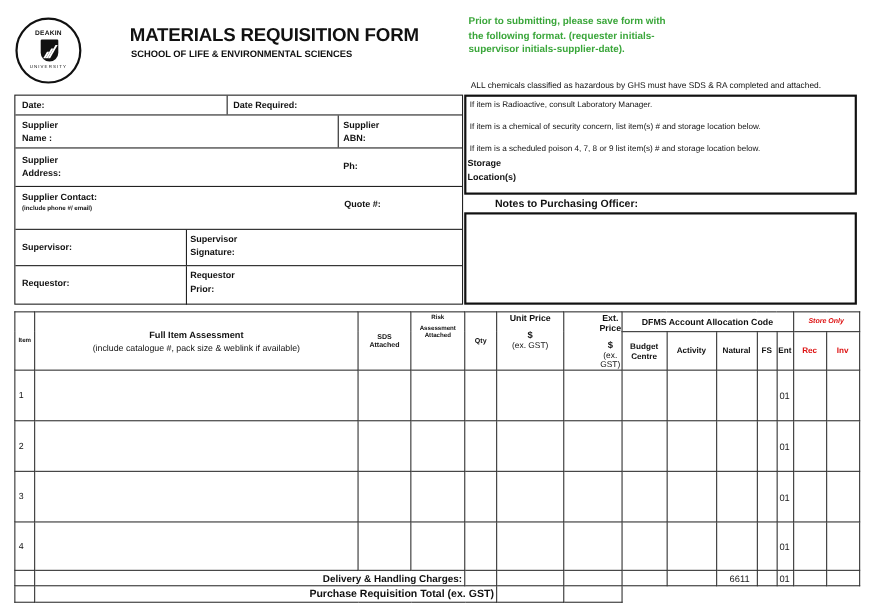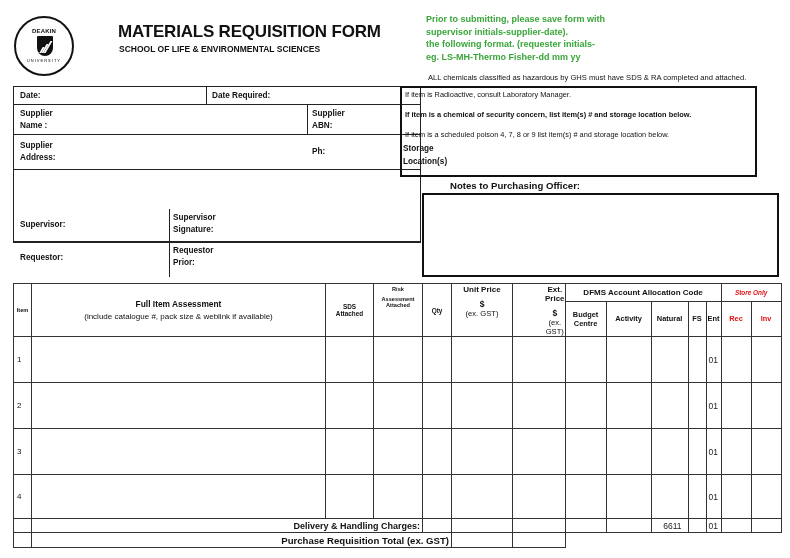--- a/index.html
+++ b/index.html
@@ -14,28 +14,28 @@
   .logo .shield i { position: absolute; bottom: 3px; width: 2px; background: #fff; transform: skewX(-30deg); }
   .logo .uni { position: absolute; top: 40px; left: 0; width: 100%; text-align: center; font-size: 4px; letter-spacing: 1px; }
 
   .title { left: 118px; top: 22px; font-size: 17px; font-weight: bold; letter-spacing: -0.2px; }
   .subtitle { left: 119px; top: 44px; font-size: 8.5px; font-weight: bold; }
 
   .green-note { left: 426px; top: 13px; width: 200px; font-size: 9px; font-weight: bold; color: #3aa63a; line-height: 12.5px; }
   .ghs-note { left: 428px; top: 73px; font-size: 7.6px; }
 
   
-  .info { left: 13px; top: 86px; width: 408px; height: 157px; border: 1.2px solid #222; }
+  .info { left: 13px; top: 86px; width: 408px; height: 191px; border: 1.2px solid #222; }
   .info .row { position: absolute; left: 0; width: 100%; border-bottom: 1.2px solid #222; }
   .info .vline { position: absolute; top: 0; bottom: 0; border-left: 1.2px solid #222; }
   .lbl { position: absolute; font-size: 8.2px; font-weight: bold; line-height: 12px; }
   .lbl small { display: block; font-size: 5.6px; line-height: 9px; }
 
   
-  .rbox { left: 400px; top: 86px; width: 357px; height: 91px; border: 2px solid #111; }
+  .rbox { left: 422px; top: 86px; width: 357px; height: 91px; border: 2px solid #111; }
   .rbox .line { position: absolute; left: 3px; font-size: 7.4px; }
   .rbox .stor { position: absolute; left: 1px; font-size: 8.2px; font-weight: bold; line-height: 13px; }
 
   .notes-label { left: 424px; top: 180px; font-size: 9.6px; font-weight: bold; padding-left: 26px; }
   .notes { left: 422px; top: 193px; width: 357px; height: 84px; border: 2px solid #111; }
 
   
   table.items { position: absolute; left: 13px; top: 283px; border-collapse: collapse; table-layout: fixed; }
   table.items td { border: 1px solid #333; padding: 0; vertical-align: middle; text-align: center; font-size: 7.4px; }
   table.items .hd { font-weight: bold; }
@@ -59,23 +59,22 @@
       <i style="left:7px;height:9px"></i>
       <i style="left:10px;height:12px"></i>
   </div>
   <div class="uni">UNIVERSITY</div>
 </div>
 <div class="abs title">MATERIALS REQUISITION FORM</div>
 <div class="abs subtitle">SCHOOL OF LIFE &amp; ENVIRONMENTAL SCIENCES</div>
 
 <div class="abs green-note">
   <div>Prior to submitting, please save form with</div>
+  <div>the following format. (requester initials-</div>
   <div>supervisor initials-supplier-date).</div>
-  <div>the following format. (requester initials-</div>
-  <div>eg. LS-MH-Thermo Fisher-dd mm yy</div>
 </div>
 <div class="abs ghs-note">ALL chemicals classified as hazardous by GHS must have SDS &amp; RA completed and attached.</div>
 
 <div class="abs info">
 
   <div class="row" style="top:0;height:18px;">
     <div class="lbl" style="left:6px;top:3px;">Date:</div>
     <div class="vline" style="left:192px;"></div>
     <div class="lbl" style="left:198px;top:3px;">Date Required:</div>
   </div>
@@ -93,20 +92,27 @@
   </div>
 
   <div class="row" style="top:48px;height:35px;">
     <div class="lbl" style="left:6px;top:5px;">
       <div>Supplier</div>
       <div>Address:</div>
     </div>
     <div class="lbl" style="left:298px;top:11px;">Ph:</div>
   </div>
 
+  <div class="row" style="top:83px;height:39px;">
+    <div class="lbl" style="left:6px;top:4px;">
+      <div>Supplier Contact:</div>
+      <small>(include phone #/ email)</small>
+    </div>
+    <div class="lbl" style="left:299px;top:10px;">Quote #:</div>
+  </div>
 
   <div class="row" style="top:122px;height:33px;">
     <div class="lbl" style="left:6px;top:10px;">Supervisor:</div>
     <div class="vline" style="left:155px;"></div>
     <div class="lbl" style="left:159px;top:3px;">
       <div>Supervisor</div>
       <div>Signature:</div>
     </div>
   </div>
 
@@ -115,21 +121,21 @@
     <div class="vline" style="left:155px;"></div>
     <div class="lbl" style="left:159px;top:3px;">
       <div>Requestor</div>
       <div>Prior:</div>
     </div>
   </div>
 </div>
 
 <div class="abs rbox">
   <div class="line" style="top:2px;">If item is Radioactive, consult Laboratory Manager.</div>
-  <div class="line" style="top:22px;font-weight:bold;">If item is a chemical of security concern, list item(s) # and storage location below.</div>
+  <div class="line" style="top:22px;">If item is a chemical of security concern, list item(s) # and storage location below.</div>
   <div class="line" style="top:42px;">If item is a scheduled poison 4, 7, 8 or 9 list item(s) # and storage location below.</div>
   <div class="stor" style="top:54px;">
     <div>Storage</div>
     <div>Location(s)</div>
   </div>
 </div>
 
 <div class="abs notes-label">Notes to Purchasing Officer:</div>
 <div class="abs notes"></div>
 

